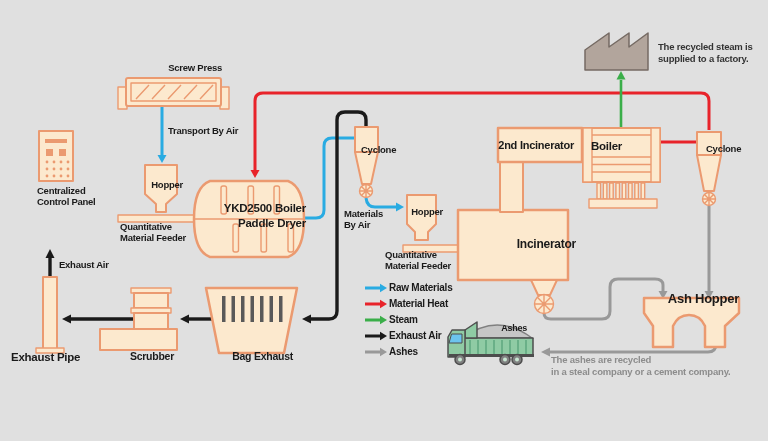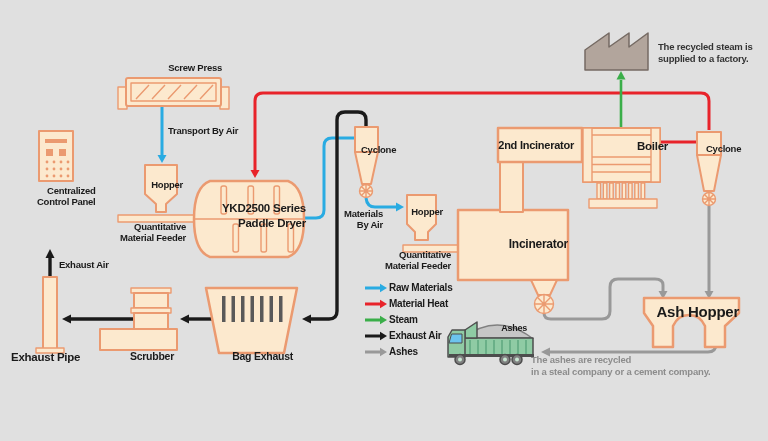--- a/index.html
+++ b/index.html
@@ -1,22 +1,22 @@
 <!DOCTYPE html>
 <html><head>
 <meta charset="utf-8">
 <style>
   html,body{margin:0;padding:0;}
   #stage{position:relative;width:768px;height:441px;background:#E0E0E0;overflow:hidden;font-family:"Liberation Sans",sans-serif;}
   #stage svg{position:absolute;left:0;top:0;}
-  .lbl{position:absolute;font-weight:700;font-size:9.5px;line-height:1.12;color:#1A1A1A;letter-spacing:-0.25px;white-space:nowrap;text-align:right;}
+  .lbl{position:absolute;font-weight:700;font-size:9.5px;line-height:1.12;color:#1A1A1A;letter-spacing:-0.25px;white-space:nowrap;}
   .c{text-align:right;}
   .md{font-size:10.5px;}
   .lg{font-size:11.5px;}
-  .xl{font-size:12px;}
+  .xl{font-size:12px;padding-left:8px;}
   .two{line-height:10.5px;}
   .note{position:absolute;font-weight:600;font-size:9.5px;line-height:11.5px;color:#333;letter-spacing:-0.2px;white-space:nowrap;}
   .gnote{color:#8C8C8C;}
   
   .eq{fill:#FCE9CE;stroke:#EB9A70;stroke-width:2;stroke-linejoin:round;}
   .eq25{stroke-width:2.5;}
   .eqt{fill:#FCE9CE;stroke:#EB9A70;stroke-width:1.4;stroke-linejoin:round;}
   .sal{fill:#EB9A70;stroke:none;}
   .salline{stroke:#EB9A70;stroke-width:1.4;fill:none;}
   
@@ -259,48 +259,48 @@
 </svg>
 
 <div class="lbl c" style="left:126px;top:63px;width:96px;">Screw Press</div>
 <div class="lbl" style="left:168px;top:126px;">Transport By Air</div>
 <div class="lbl c" style="left:139px;top:180px;width:44px;">Hopper</div>
 <div class="lbl two" style="left:120px;top:222px;">
   <div>Quantitative</div>
   <div>Material Feeder</div>
 </div>
 <div class="lbl lg c" style="left:194px;top:201px;width:112px;line-height:15px;">
-  <div>YKD2500 Series</div>
+  <div>YKD2500 Boiler</div>
   <div>Paddle Dryer</div>
 </div>
 <div class="lbl" style="left:37px;top:185px;line-height:11px;">
   <div>Centralized</div>
   <div>Control Panel</div>
 </div>
 <div class="lbl" style="left:361px;top:145px;">Cyclone</div>
 <div class="lbl" style="left:344px;top:208px;line-height:11px;">
   <div>Materials</div>
   <div>By Air</div>
 </div>
 <div class="lbl c" style="left:401px;top:207px;width:42px;">Hopper</div>
 <div class="lbl two" style="left:385px;top:250px;">
   <div>Quantitative</div>
   <div>Material Feeder</div>
 </div>
 <div class="lbl xl c" style="left:458px;top:238px;width:110px;">Incinerator</div>
 <div class="lbl lg c" style="left:498px;top:139px;width:76px;font-size:11px;">2nd Incinerator</div>
-<div class="lbl lg c" style="left:606px;top:140px;width:62px;">Boiler</div>
+<div class="lbl lg c" style="left:560px;top:140px;width:62px;">Boiler</div>
 <div class="lbl" style="left:706px;top:144px;">Cyclone</div>
 <div class="note" style="left:658px;top:41px;">
   <div>The recycled steam is</div>
   <div>supplied to a factory.</div>
 </div>
-<div class="lbl md c" style="left:644px;top:304px;width:95px;font-size:15px;">Ash Hopper</div>
+<div class="lbl md c" style="left:644px;top:292px;width:95px;font-size:13px;">Ash Hopper</div>
 <div class="lbl c" style="left:477px;top:323px;width:50px;font-size:9px;">Ashes</div>
-<div class="note gnote" style="left:531px;top:354px;">
+<div class="note gnote" style="left:551px;top:354px;">
   <div>The ashes are recycled</div>
   <div>in a steal company or a cement company.</div>
 </div>
 <div class="lbl" style="left:59px;top:260px;">Exhaust Air</div>
 <div class="lbl lg" style="left:11px;top:351px;">Exhaust Pipe</div>
 <div class="lbl md c" style="left:102px;top:351px;width:72px;">Scrubber</div>
 <div class="lbl md c" style="left:209px;top:351px;width:84px;">Bag Exhaust</div>
 
 <div class="lbl md" style="left:389px;top:282px;font-size:10px;">Raw Materials</div>
 <div class="lbl md" style="left:389px;top:298px;font-size:10px;">Material Heat</div>

